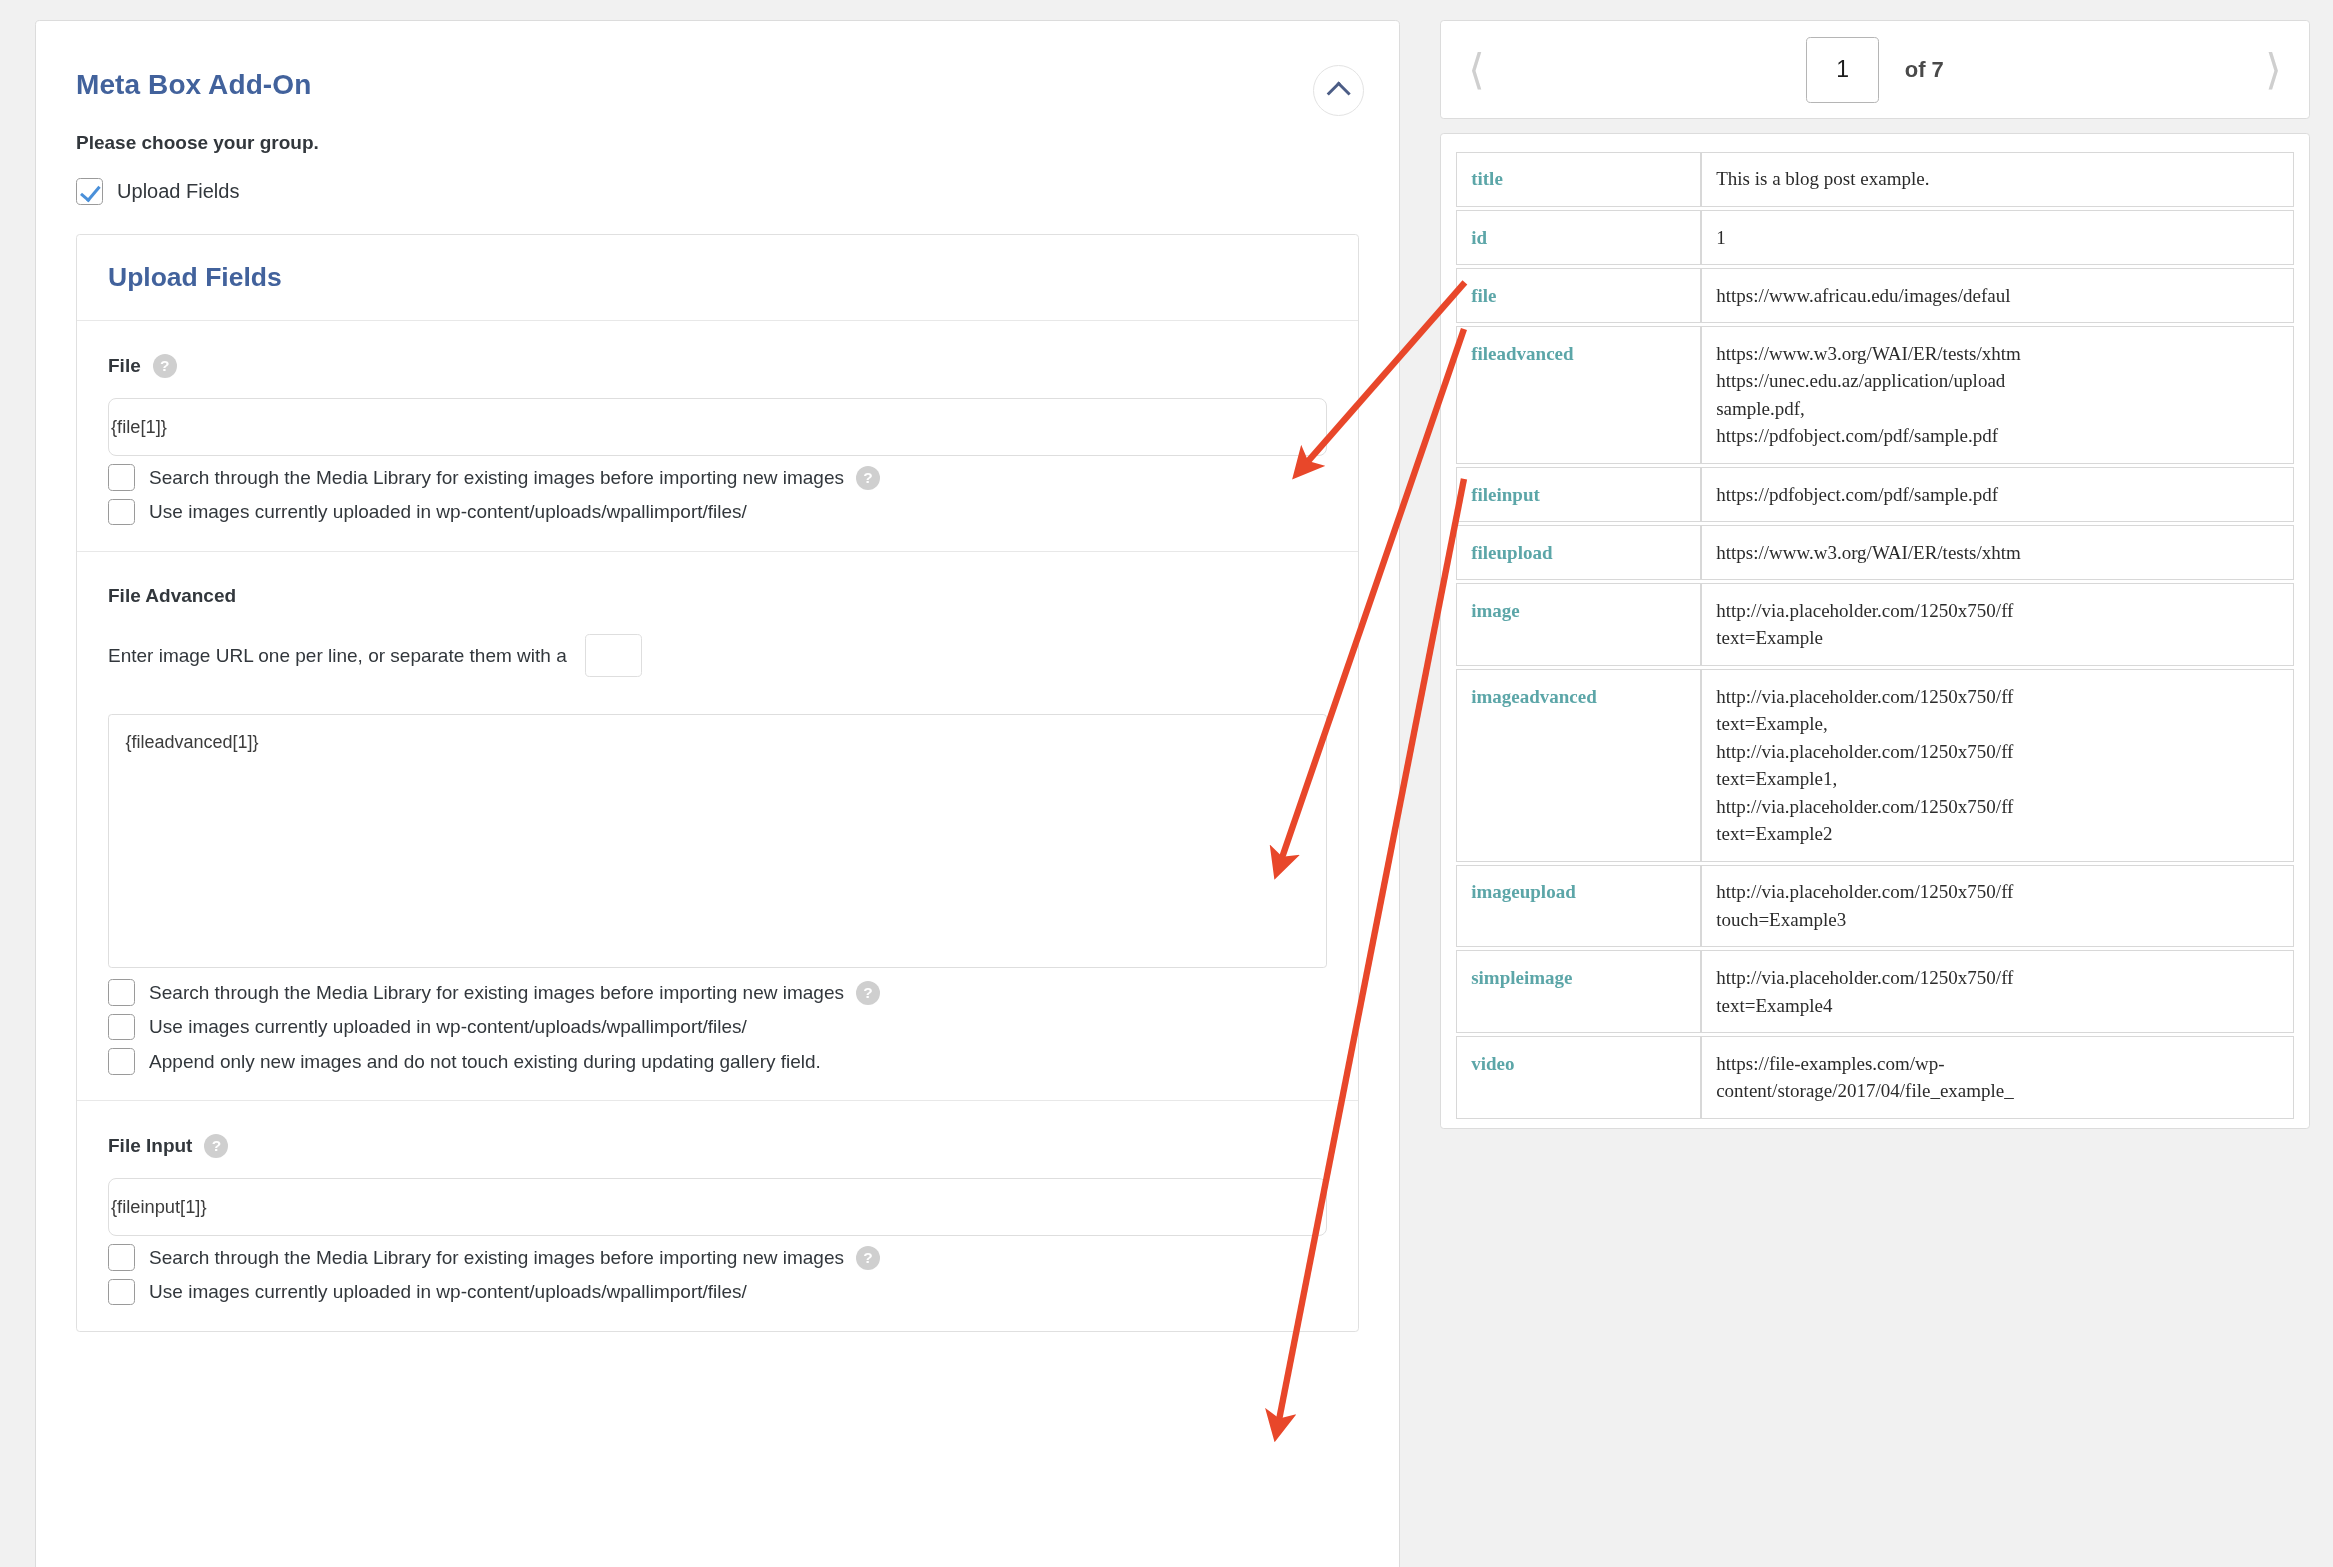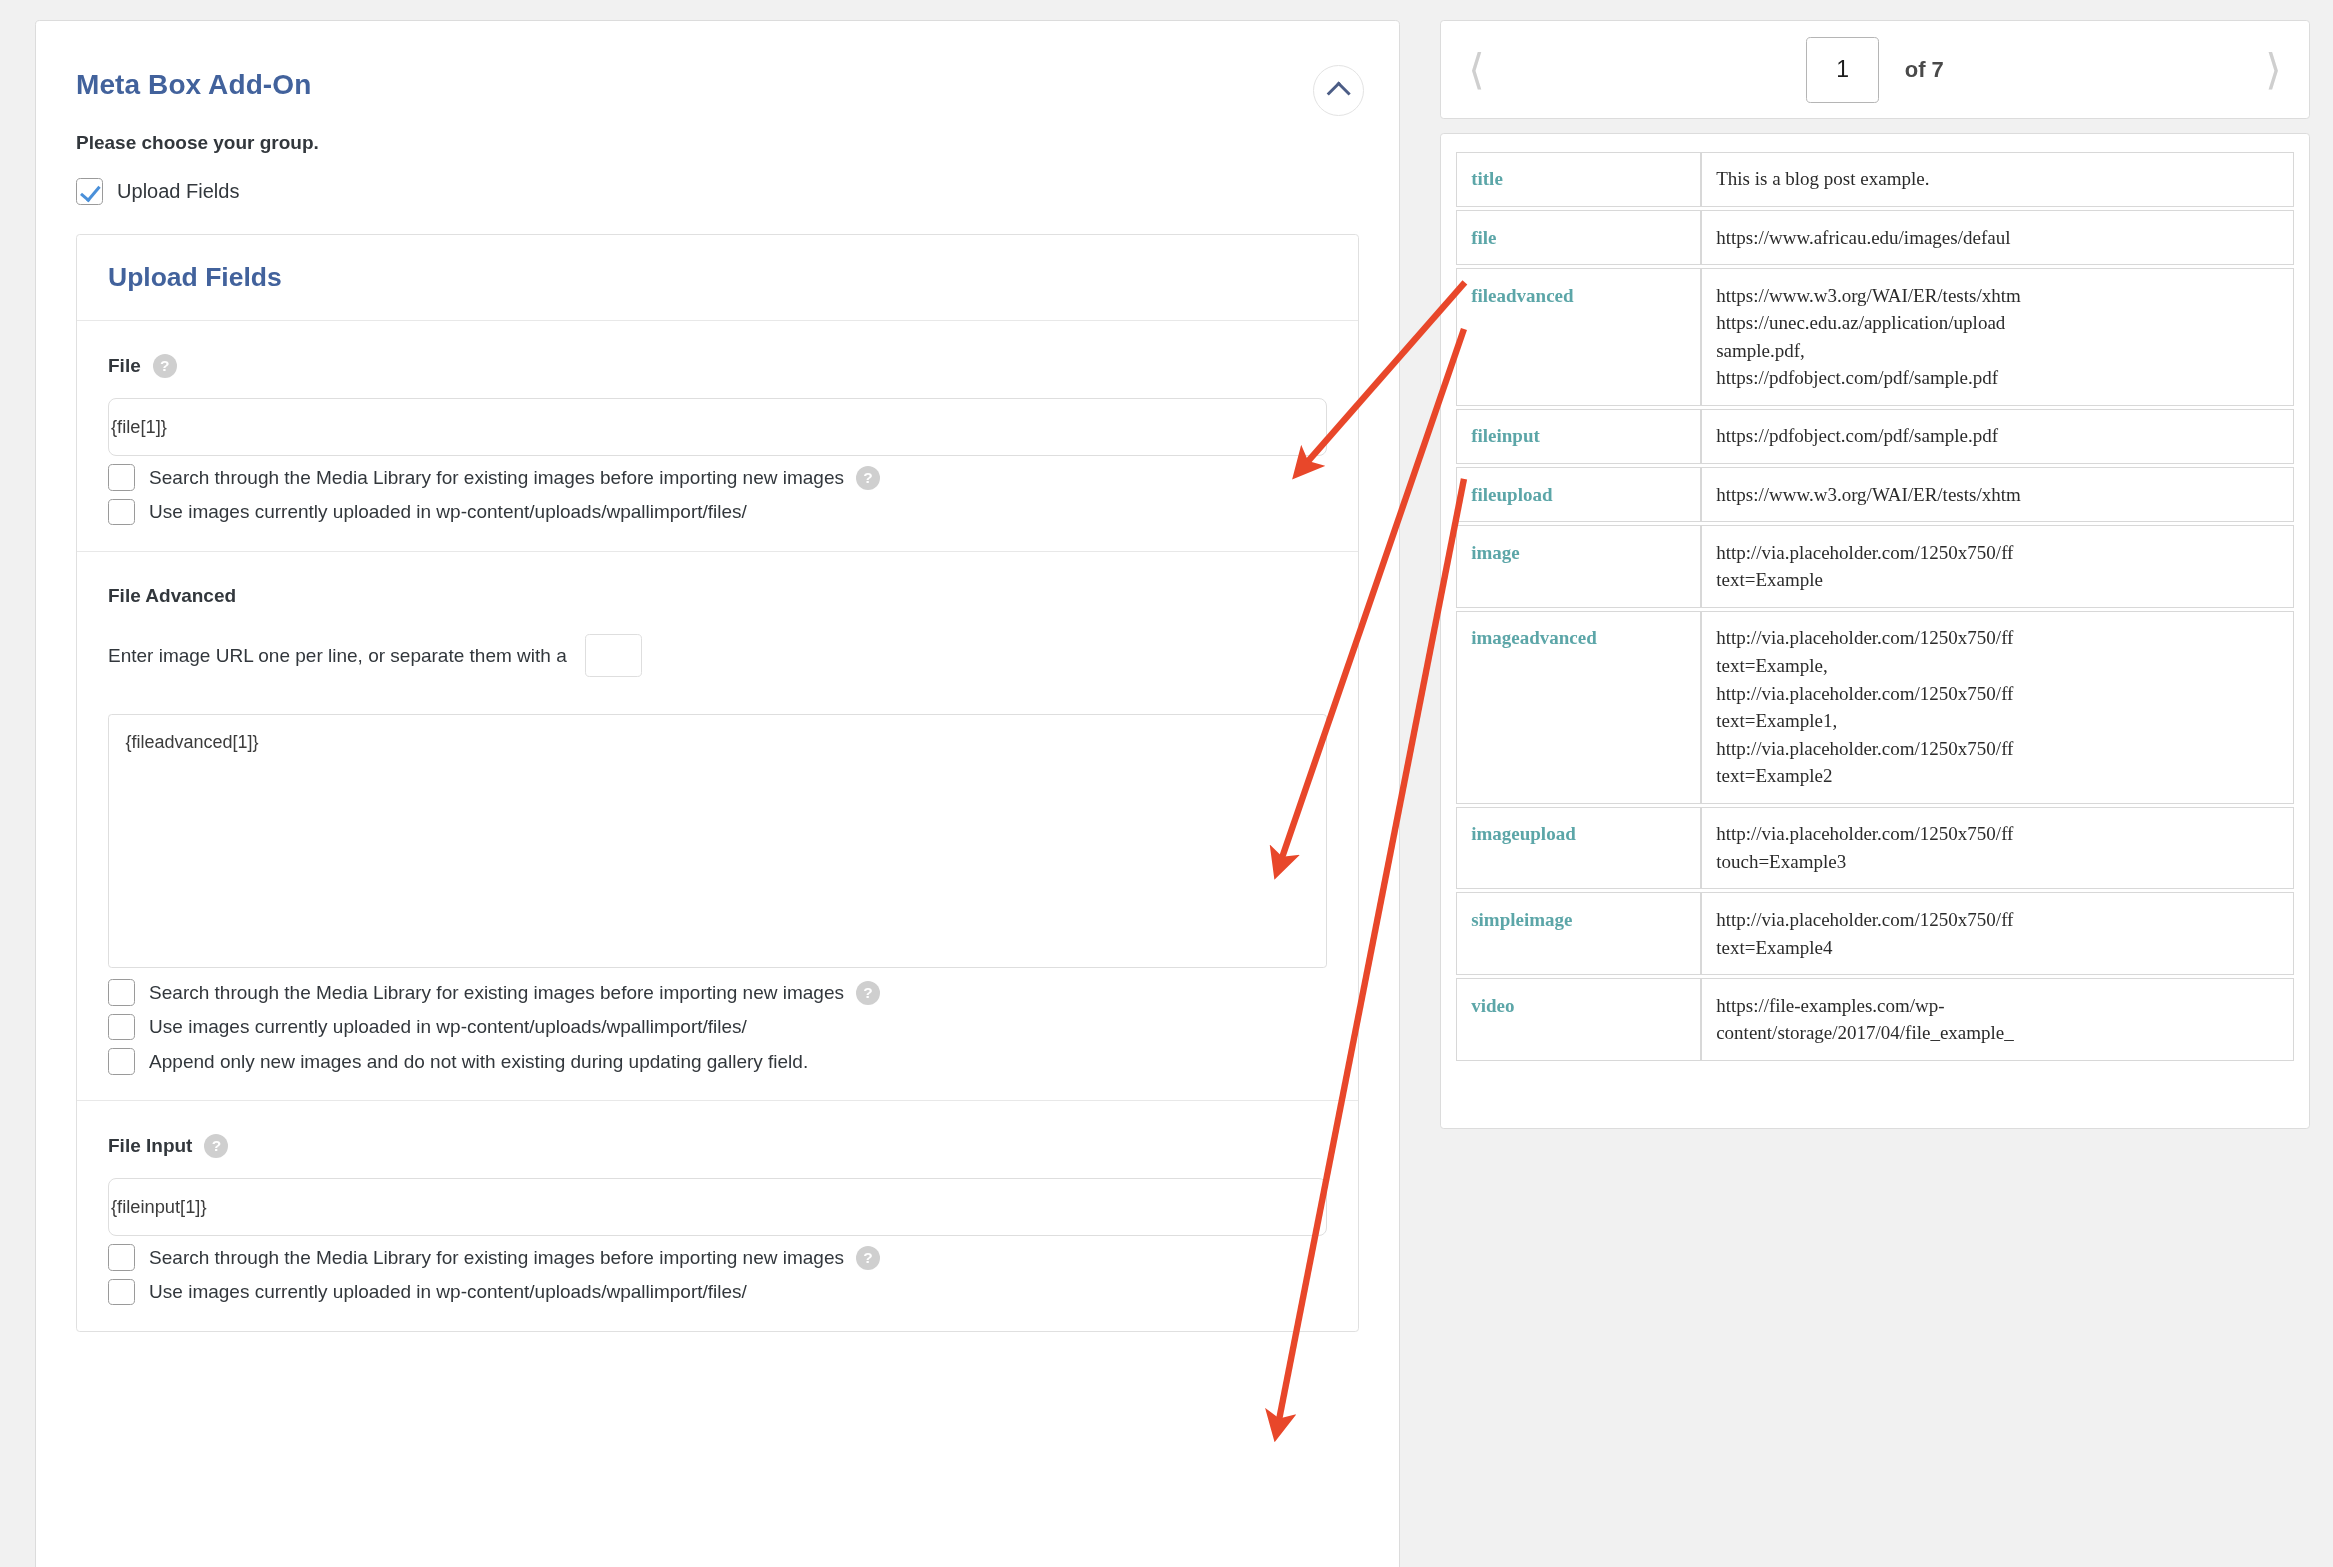--- a/index.html
+++ b/index.html
@@ -319,21 +319,21 @@
           <span class="cb"></span>
           <span class="lbl">Search through the Media Library for existing images before importing new images</span>
           <span class="help">?</span>
         </div>
         <div class="cb-row">
           <span class="cb"></span>
           <span class="lbl">Use images currently uploaded in wp-content/uploads/wpallimport/files/</span>
         </div>
         <div class="cb-row">
           <span class="cb"></span>
-          <span class="lbl">Append only new images and do not with existing during updating gallery field.</span>
+          <span class="lbl">Append only new images and do not touch existing during updating gallery field.</span>
         </div>
       </div>
 
       <div class="uf-section last">
         <div class="field-label-row">
           <span class="field-label">File Input</span>
           <span class="help">?</span>
         </div>
         <input class="txt-input" value="{fileinput[1]}" style="">
         <div class="cb-row">
@@ -363,20 +363,26 @@
     </div>
   </div>
 
   <div id="right-table-wrap">
     <table class="kv">
       <tbody id="kv-body">
           <tr>
             <td class="k">title</td>
             <td class="v">
               <span class="v-line">This is a blog post example.</span>
+            </td>
+          </tr>
+          <tr>
+            <td class="k">id</td>
+            <td class="v">
+              <span class="v-line">1</span>
             </td>
           </tr>
           <tr>
             <td class="k">file</td>
             <td class="v">
               <span class="v-line">https://www.africau.edu/images/defaul</span>
             </td>
           </tr>
           <tr>
             <td class="k">fileadvanced</td>

